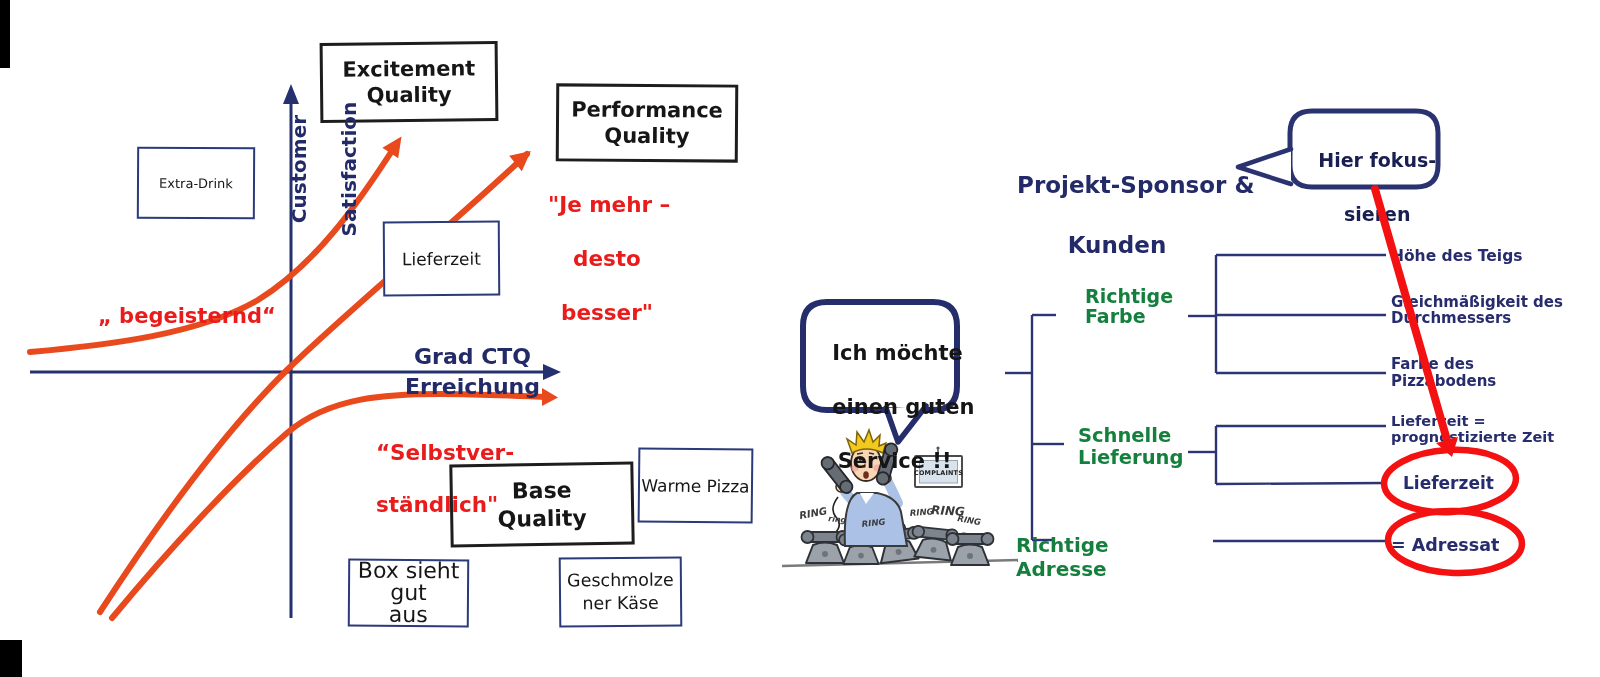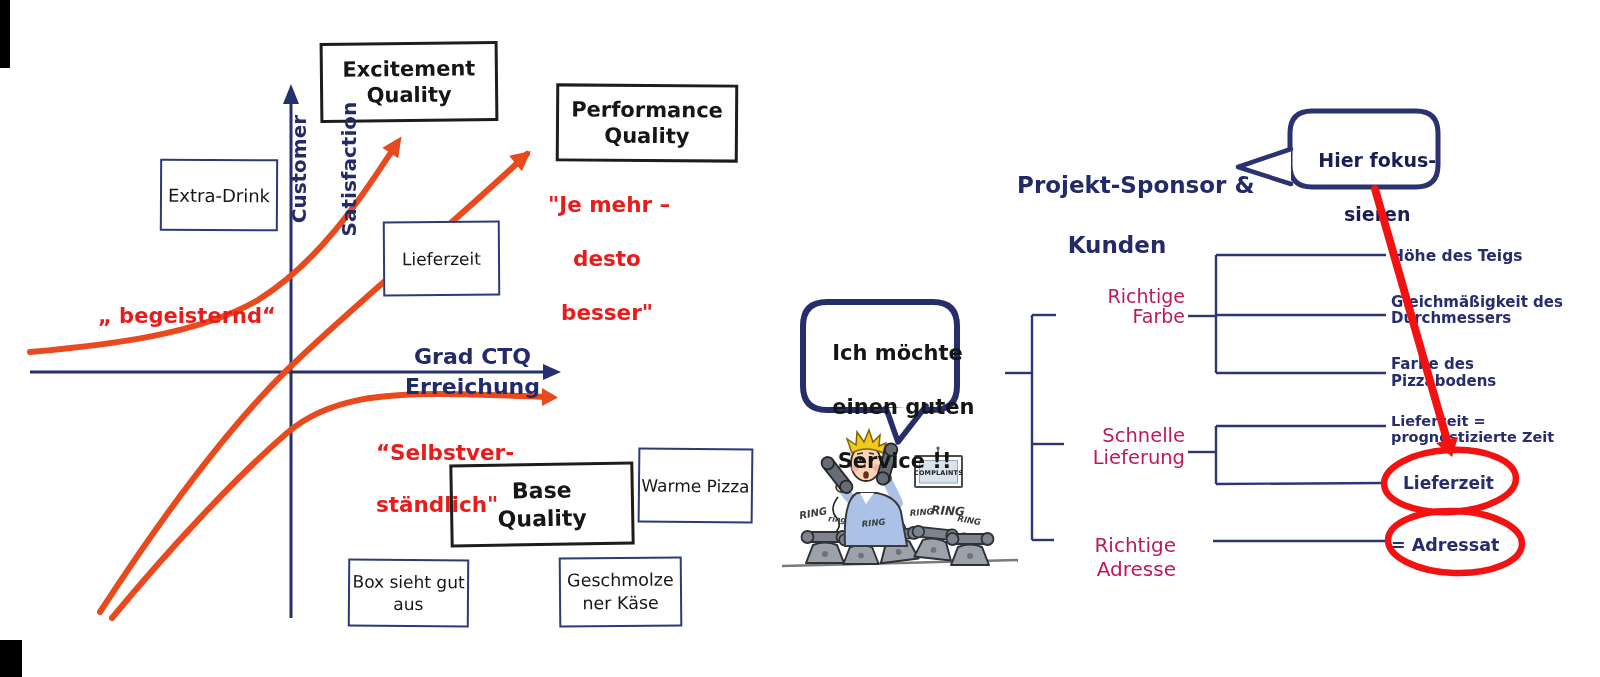--- a/index.html
+++ b/index.html
@@ -9,21 +9,21 @@
   #base-layer{z-index:1;}
   #top-layer{z-index:6;pointer-events:none;}
   .txt{position:absolute;z-index:4;white-space:pre;}
   .box{position:absolute;z-index:3;display:flex;align-items:center;justify-content:center;
        text-align:center;background:#fff;color:#161616;}
   .box.black{border:3px solid #1d1d1d;font-weight:bold;}
   .box.blue{border:2.5px solid #2b3a78;font-weight:normal;}
   .navy{color:#232a68;font-weight:bold;}
   .darknavy{color:#1a1f52;font-weight:bold;}
   .red{color:#ea1b1b;font-weight:bold;}
-  .cat{position:absolute;z-index:4;color:#be185d;font-weight:normal;text-align:right;}
+  .cat{position:absolute;z-index:4;color:#15803d;font-weight:bold;text-align:left;}
   .leaf{position:absolute;z-index:4;color:#272c6d;font-weight:bold;text-align:left;}
   .center{text-align:center;}
   .corner-mark{position:absolute;background:#000;z-index:7;}
 </style>
 </head>
 <body>
 
 <div class="stage">
 
   <div class="corner-mark" style="left:0;top:0;width:10px;height:68px;"></div>
@@ -146,30 +146,30 @@
   </div>
   <div class="box black" style="left:556px;top:84px;width:176px;height:72px;font-size:21px;line-height:26px;transform:rotate(0.4deg);">
     <div><span>Performance</span><br>
          <span>Quality</span></div>
   </div>
   <div class="box black" style="left:450px;top:463px;width:178px;height:77px;font-size:22px;line-height:28px;transform:rotate(-1deg);">
     <div><span>Base</span><br>
          <span>Quality</span></div>
   </div>
 
-  <div class="box blue" style="left:137px;top:159px;width:114px;height:68px;font-size:18px;transform:rotate(0.3deg);margin-left:23px;">
+  <div class="box blue" style="left:137px;top:147px;width:114px;height:68px;font-size:13px;transform:rotate(0.3deg);">
     <span>Extra-Drink</span>
   </div>
   <div class="box blue" style="left:383px;top:221px;width:113px;height:71px;font-size:17px;transform:rotate(-0.4deg);">
     <span>Lieferzeit</span>
   </div>
   <div class="box blue" style="left:638px;top:448px;width:111px;height:71px;font-size:17px;transform:rotate(0.6deg);">
     <span>Warme Pizza</span>
   </div>
-  <div class="box blue" style="left:348px;top:559px;width:117px;height:64px;font-size:17px;line-height:22px;transform:rotate(0.4deg);justify-content:center;">
+  <div class="box blue" style="left:348px;top:559px;width:117px;height:64px;font-size:22px;line-height:22px;transform:rotate(0.4deg);justify-content:center;">
     <div><span>Box sieht gut</span><br>
          <span>aus</span></div>
   </div>
   <div class="box blue" style="left:559px;top:557px;width:119px;height:66px;font-size:17.5px;line-height:23px;transform:rotate(-0.5deg);">
     <div><span>Geschmolze</span><br>
          <span>ner Käse</span></div>
   </div>
 
   <div class="txt navy center" style="left:159px;top:156px;width:260px;height:54px;font-size:20px;line-height:25px;transform:rotate(-90deg);">
     <span>Customer</span><br>

